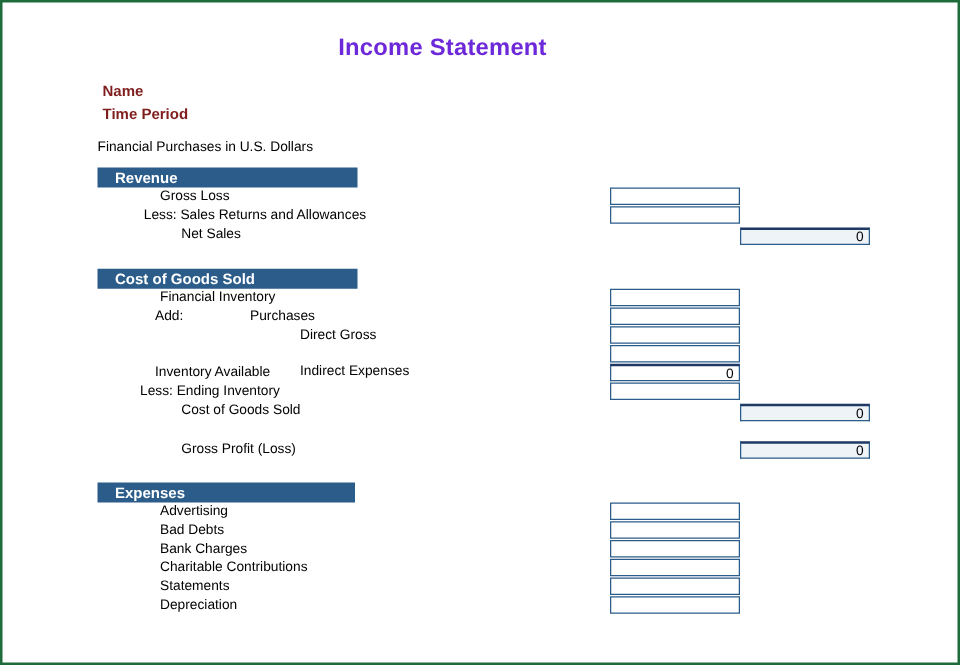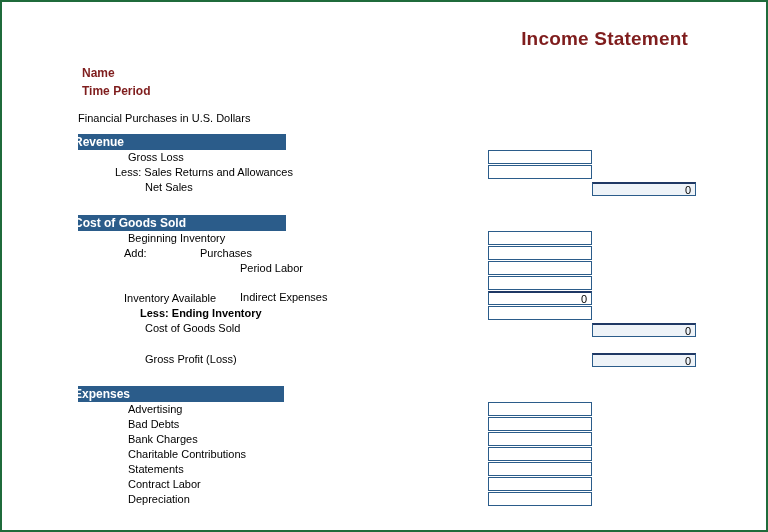--- a/index.html
+++ b/index.html
@@ -25,22 +25,22 @@
   .inner {
     position: absolute;
     left: 0;
     top: 0;
     right: 0;
     bottom: 0;
     padding: 14px 18px 0 18px;
     box-sizing: border-box;
   }
   .title {
-    text-align: right;
-    color: #7f1d1d;
+    text-align: center;
+    color: #6d28d9;
     font-size: 19px;
     font-weight: bold;
     letter-spacing: 0.2px;
     margin: 12px 0 0 0;
     padding-right: 60px;
   }
   .meta {
     margin-top: 14px;
     padding-left: 62px;
   }
@@ -71,21 +71,21 @@
   .section-header .bar {
     position: absolute;
     left: 58px;
     top: 0;
     width: 208px;
     height: 16px;
     background: #2b5c8a;
   }
   .section-header .bar-label {
     position: absolute;
-    left: 54px;
+    left: 72px;
     top: 0;
     height: 16px;
     line-height: 16px;
     color: #ffffff;
     font-size: 12px;
     font-weight: bold;
   }
 
   .label {
     position: absolute;
@@ -165,42 +165,42 @@
       <div class="cell col2 value shaded topline" style="top:2px;">0</div>
     </div>
 
     <div class="spacer16"></div>
     <div class="section-header">
       <div class="bar" style="width:208px;"></div>
       <div class="bar-label">Cost of Goods Sold</div>
     </div>
 
     <div class="row">
-      <div class="label" style="left:108px;">Beginning Inventory</div>
+      <div class="label" style="left:108px;">Financial Inventory</div>
       <div class="cell col1"></div>
     </div>
     <div class="row">
       <div class="label" style="left:104px;">Add:</div>
       <div class="label" style="left:180px;">Purchases</div>
       <div class="cell col1"></div>
     </div>
     <div class="row">
-      <div class="label" style="left:220px;">Period Labor</div>
+      <div class="label" style="left:220px;">Direct Gross</div>
       <div class="cell col1"></div>
     </div>
     <div class="row">
       <div class="label" style="left:220px;margin-top:14px;">Indirect Expenses</div>
       <div class="cell col1"></div>
     </div>
     <div class="row">
       <div class="label" style="left:104px;">Inventory Available</div>
       <div class="cell col1 value topline">0</div>
     </div>
     <div class="row">
-      <div class="label" style="left:120px;font-weight:bold;">Less: Ending Inventory</div>
+      <div class="label" style="left:92px;">Less: Ending Inventory</div>
       <div class="cell col1"></div>
     </div>
     <div class="row" style="height:17px;">
       <div class="label b" style="left:125px;">Cost of Goods Sold</div>
       <div class="cell col2 value shaded topline" style="top:2px;">0</div>
     </div>
 
     <div class="spacer12"></div>
     <div class="row" style="height:18px;">
       <div class="label b" style="left:125px;top:2px;">Gross Profit (Loss)</div>
@@ -227,22 +227,18 @@
     </div>
     <div class="row">
       <div class="label" style="left:108px;">Charitable Contributions</div>
       <div class="cell col1"></div>
     </div>
     <div class="row">
       <div class="label" style="left:108px;">Statements</div>
       <div class="cell col1"></div>
     </div>
     <div class="row">
-      <div class="label" style="left:108px;">Contract Labor</div>
-      <div class="cell col1"></div>
-    </div>
-    <div class="row">
       <div class="label" style="left:108px;">Depreciation</div>
       <div class="cell col1"></div>
     </div>
 
   </div>
 </div>
 
 </body></html>

